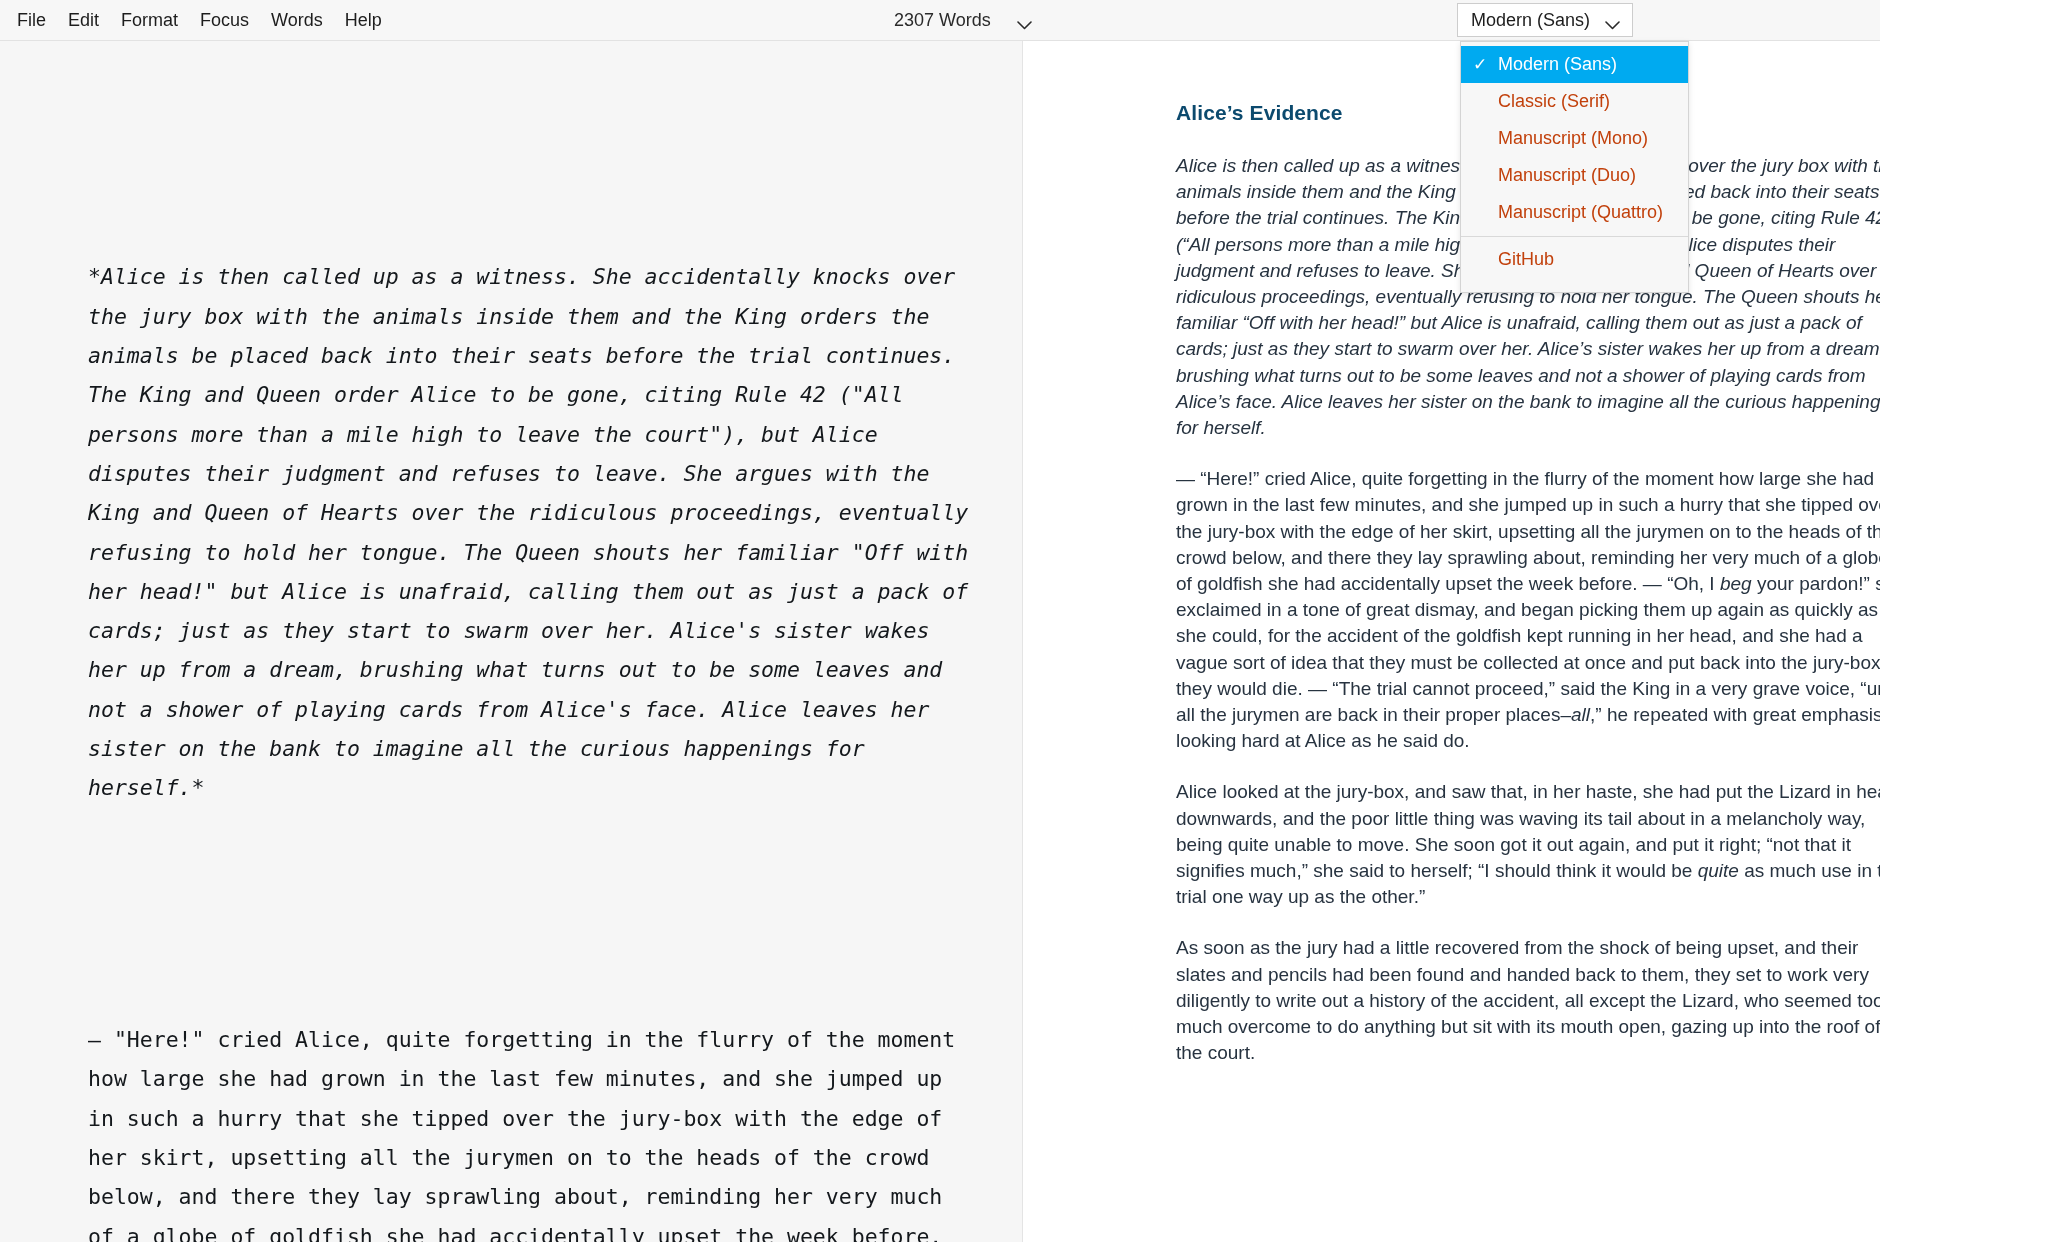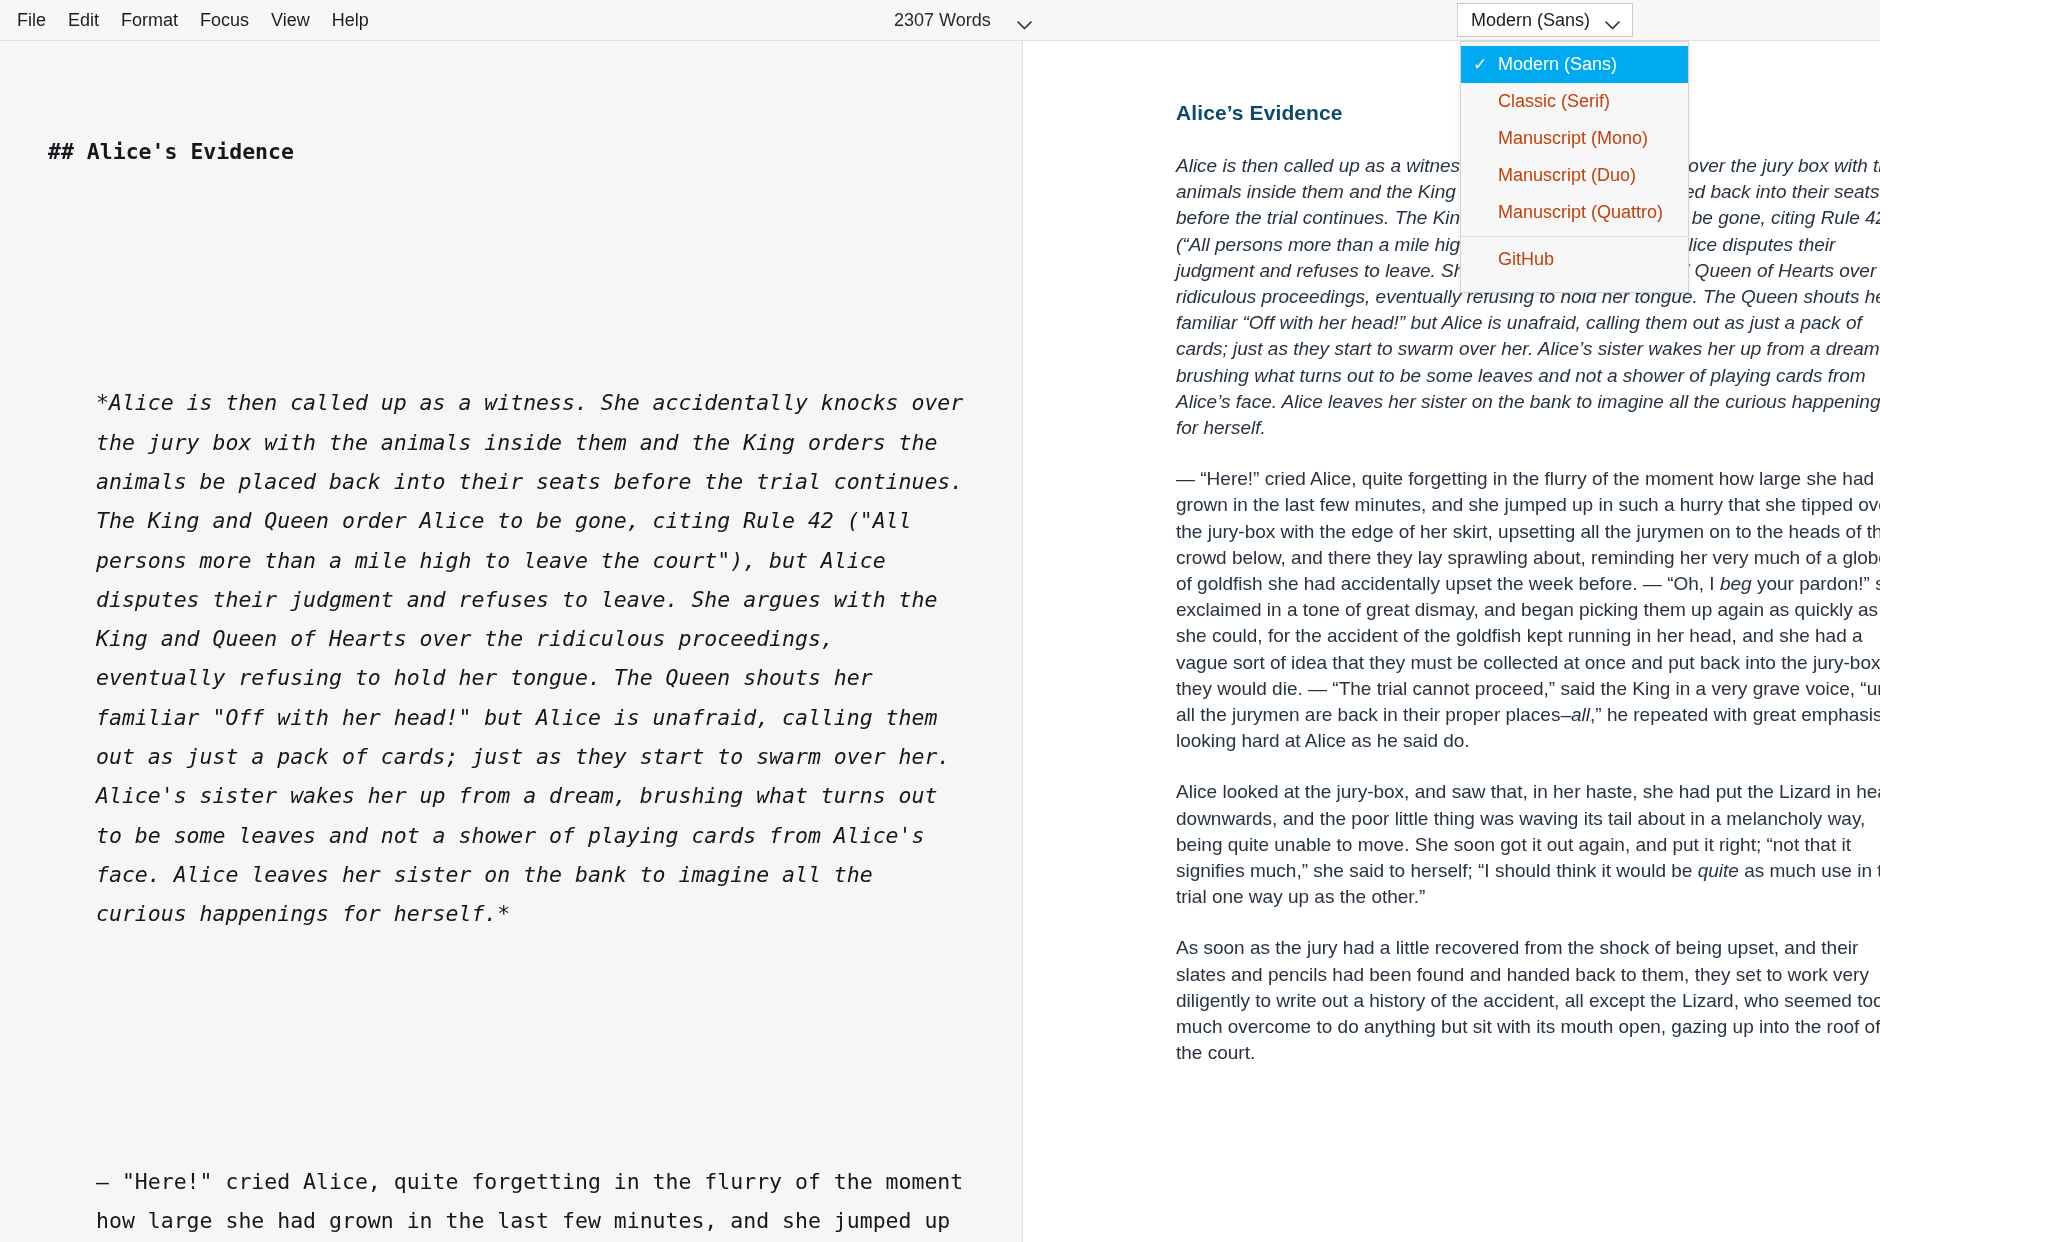--- a/index.html
+++ b/index.html
@@ -182,21 +182,21 @@
     white-space: pre-wrap;
   }
   .md-h2 {
     font-weight: bold;
     font-size: 21.5px;
     margin: 0 0 0 -14px;
     white-space: pre;
   }
   .md-blank { height: 39.3px; }
   .md-para {
-    margin: 16px;
+    margin: 8px;
     padding-left: 18px;
   }
   .md-para.plain { padding-left: 18px; }
   .md-em { font-style: italic; }
 
   .preview {
     width: 1025px;
     height: 1201px;
     background: #ffffff;
     overflow: hidden;
@@ -227,21 +227,21 @@
 
 <div id="app">
 
   <div class="topbar">
 
     <div class="menu">
       <div class="menu-item">File</div>
       <div class="menu-item">Edit</div>
       <div class="menu-item">Format</div>
       <div class="menu-item">Focus</div>
-      <div class="menu-item">View</div>
+      <div class="menu-item">Words</div>
       <div class="menu-item">Help</div>
     </div>
 
     <div class="wordcount">
       <span class="wordcount-label">2307 Words</span>
       <span class="chev">
         <svg width="15" height="9" viewBox="0 0 15 9">
             <path d="M1 1 L7.5 7.5 L14 1" fill="none" stroke="#2a2a2a" stroke-width="1.6" stroke-linecap="round" stroke-linejoin="round"></path>
           </svg>
       </span>
@@ -261,21 +261,20 @@
         <span class="knob"></span>
       </span>
       <span class="pdf-label">PDF On</span>
     </div>
   </div>
 
   <div class="panes">
 
     <div class="editor">
       <div class="editor-inner">
-        <div class="md-h2">## Alice's Evidence</div>
         <div class="md-blank"></div>
         <div class="md-para md-em">*Alice is then called up as a witness. She accidentally knocks over the jury box with the animals inside them and the King orders the animals be placed back into their seats before the trial continues. The King and Queen order Alice to be gone, citing Rule 42 ("All persons more than a mile high to leave the court"), but Alice disputes their judgment and refuses to leave. She argues with the King and Queen of Hearts over the ridiculous proceedings, eventually refusing to hold her tongue. The Queen shouts her familiar "Off with her head!" but Alice is unafraid, calling them out as just a pack of cards; just as they start to swarm over her. Alice's sister wakes her up from a dream, brushing what turns out to be some leaves and not a shower of playing cards from Alice's face. Alice leaves her sister on the bank to imagine all the curious happenings for herself.*</div>
         <div class="md-blank"></div>
         <div class="md-para plain"><span>— "Here!" cried Alice, quite forgetting in the flurry of the moment how large she had grown in the last few minutes, and she jumped up in such a hurry that she tipped over the jury-box with the edge of her skirt, upsetting all the jurymen on to the heads of the crowd below, and there they lay sprawling about, reminding her very much of a globe of goldfish she had accidentally upset the week before.
 — "Oh, I </span></div>
       </div>
     </div>
 
     <div class="preview">
       <div class="preview-inner">

